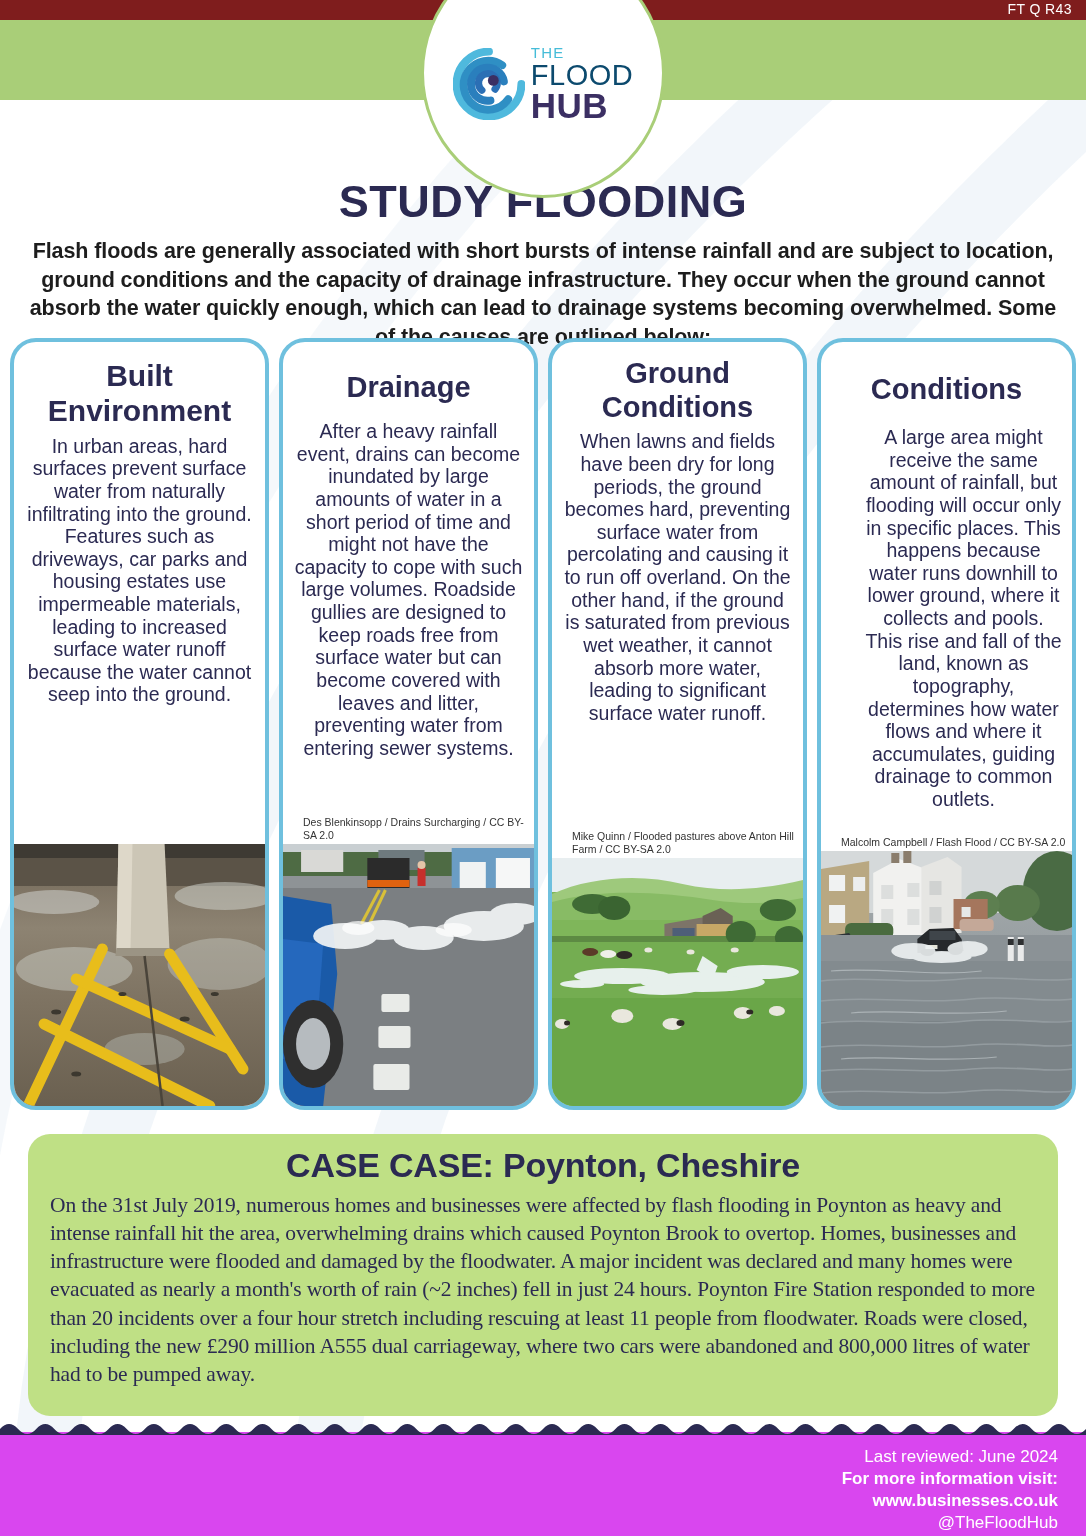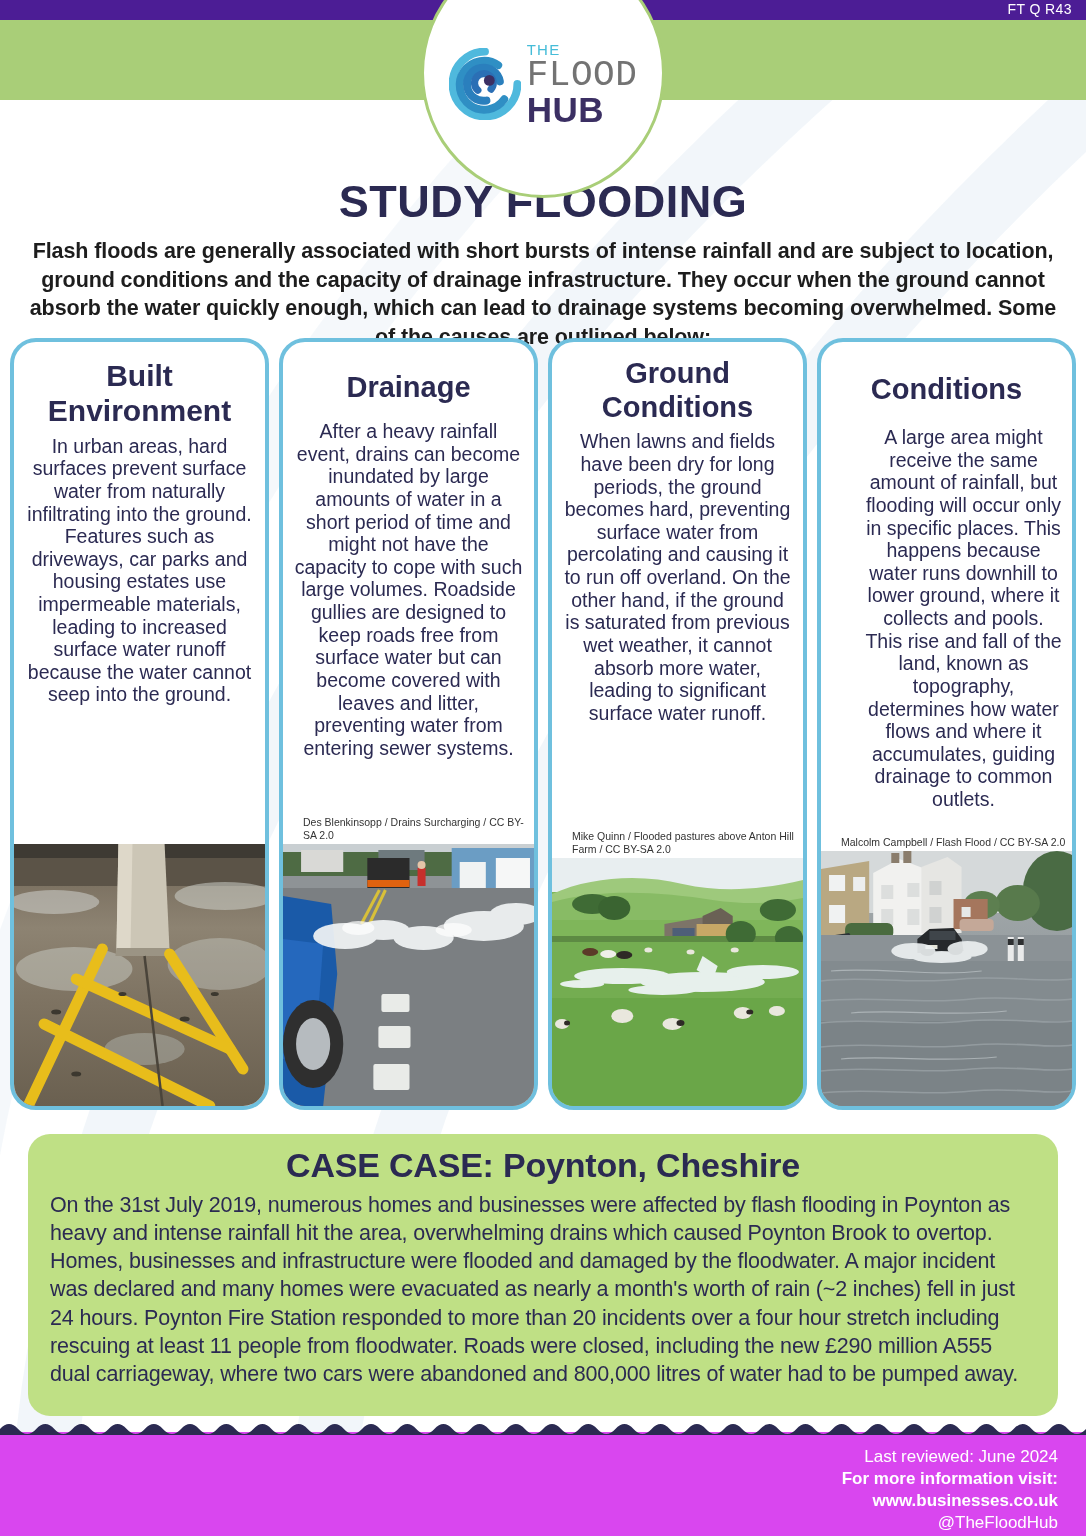--- a/index.html
+++ b/index.html
@@ -32,21 +32,21 @@
     height: 1400px;
     opacity: .55;
   }
 
   
   .topbar {
     position: absolute;
     top: 0; left: 0;
     width: 1086px;
     height: 20px;
-    background: #4c1d95;
+    background: #7f1d1d;
     z-index: 3;
   }
   .topbar-code {
     position: absolute;
     right: 14px;
     top: 1px;
     color: #ffffff;
     font-size: 14px;
     letter-spacing: .4px;
     font-family: "Liberation Sans", sans-serif;
@@ -85,26 +85,25 @@
   .logo-mark { width: 72px; height: 72px; flex: none; }
   .logo-words { line-height: 1; }
   .logo-the {
     color: #45bcd8;
     font-size: 15px;
     letter-spacing: 1.2px;
     font-weight: 400;
     font-family: "Liberation Sans", sans-serif;
   }
   .logo-flood {
-    color: #737373;
-    font-size: 36px;
+    color: #0c4a6e;
+    font-size: 29px;
     letter-spacing: .5px;
     font-weight: 400;
     margin-top: 1px;
-    font-family: Liberation Mono, monospace;
   }
   .logo-hub {
     color: #3b2f63;
     font-size: 35px;
     font-weight: bold;
     letter-spacing: .5px;
     margin-top: -2px;
   }
 
   
@@ -214,20 +213,21 @@
     font-size: 34px;
     font-weight: bold;
     letter-spacing: -.2px;
     margin-bottom: 6px;
   }
   .case-text {
     color: #2b2a52;
     font-size: 21.5px;
     line-height: 1.31;
     letter-spacing: -.15px;
+    font-family: Liberation Serif, serif;
   }
 
   
   .footer {
     position: absolute;
     left: 0;
     bottom: 0;
     width: 1086px;
     height: 104px;
     background: #d946ef;

